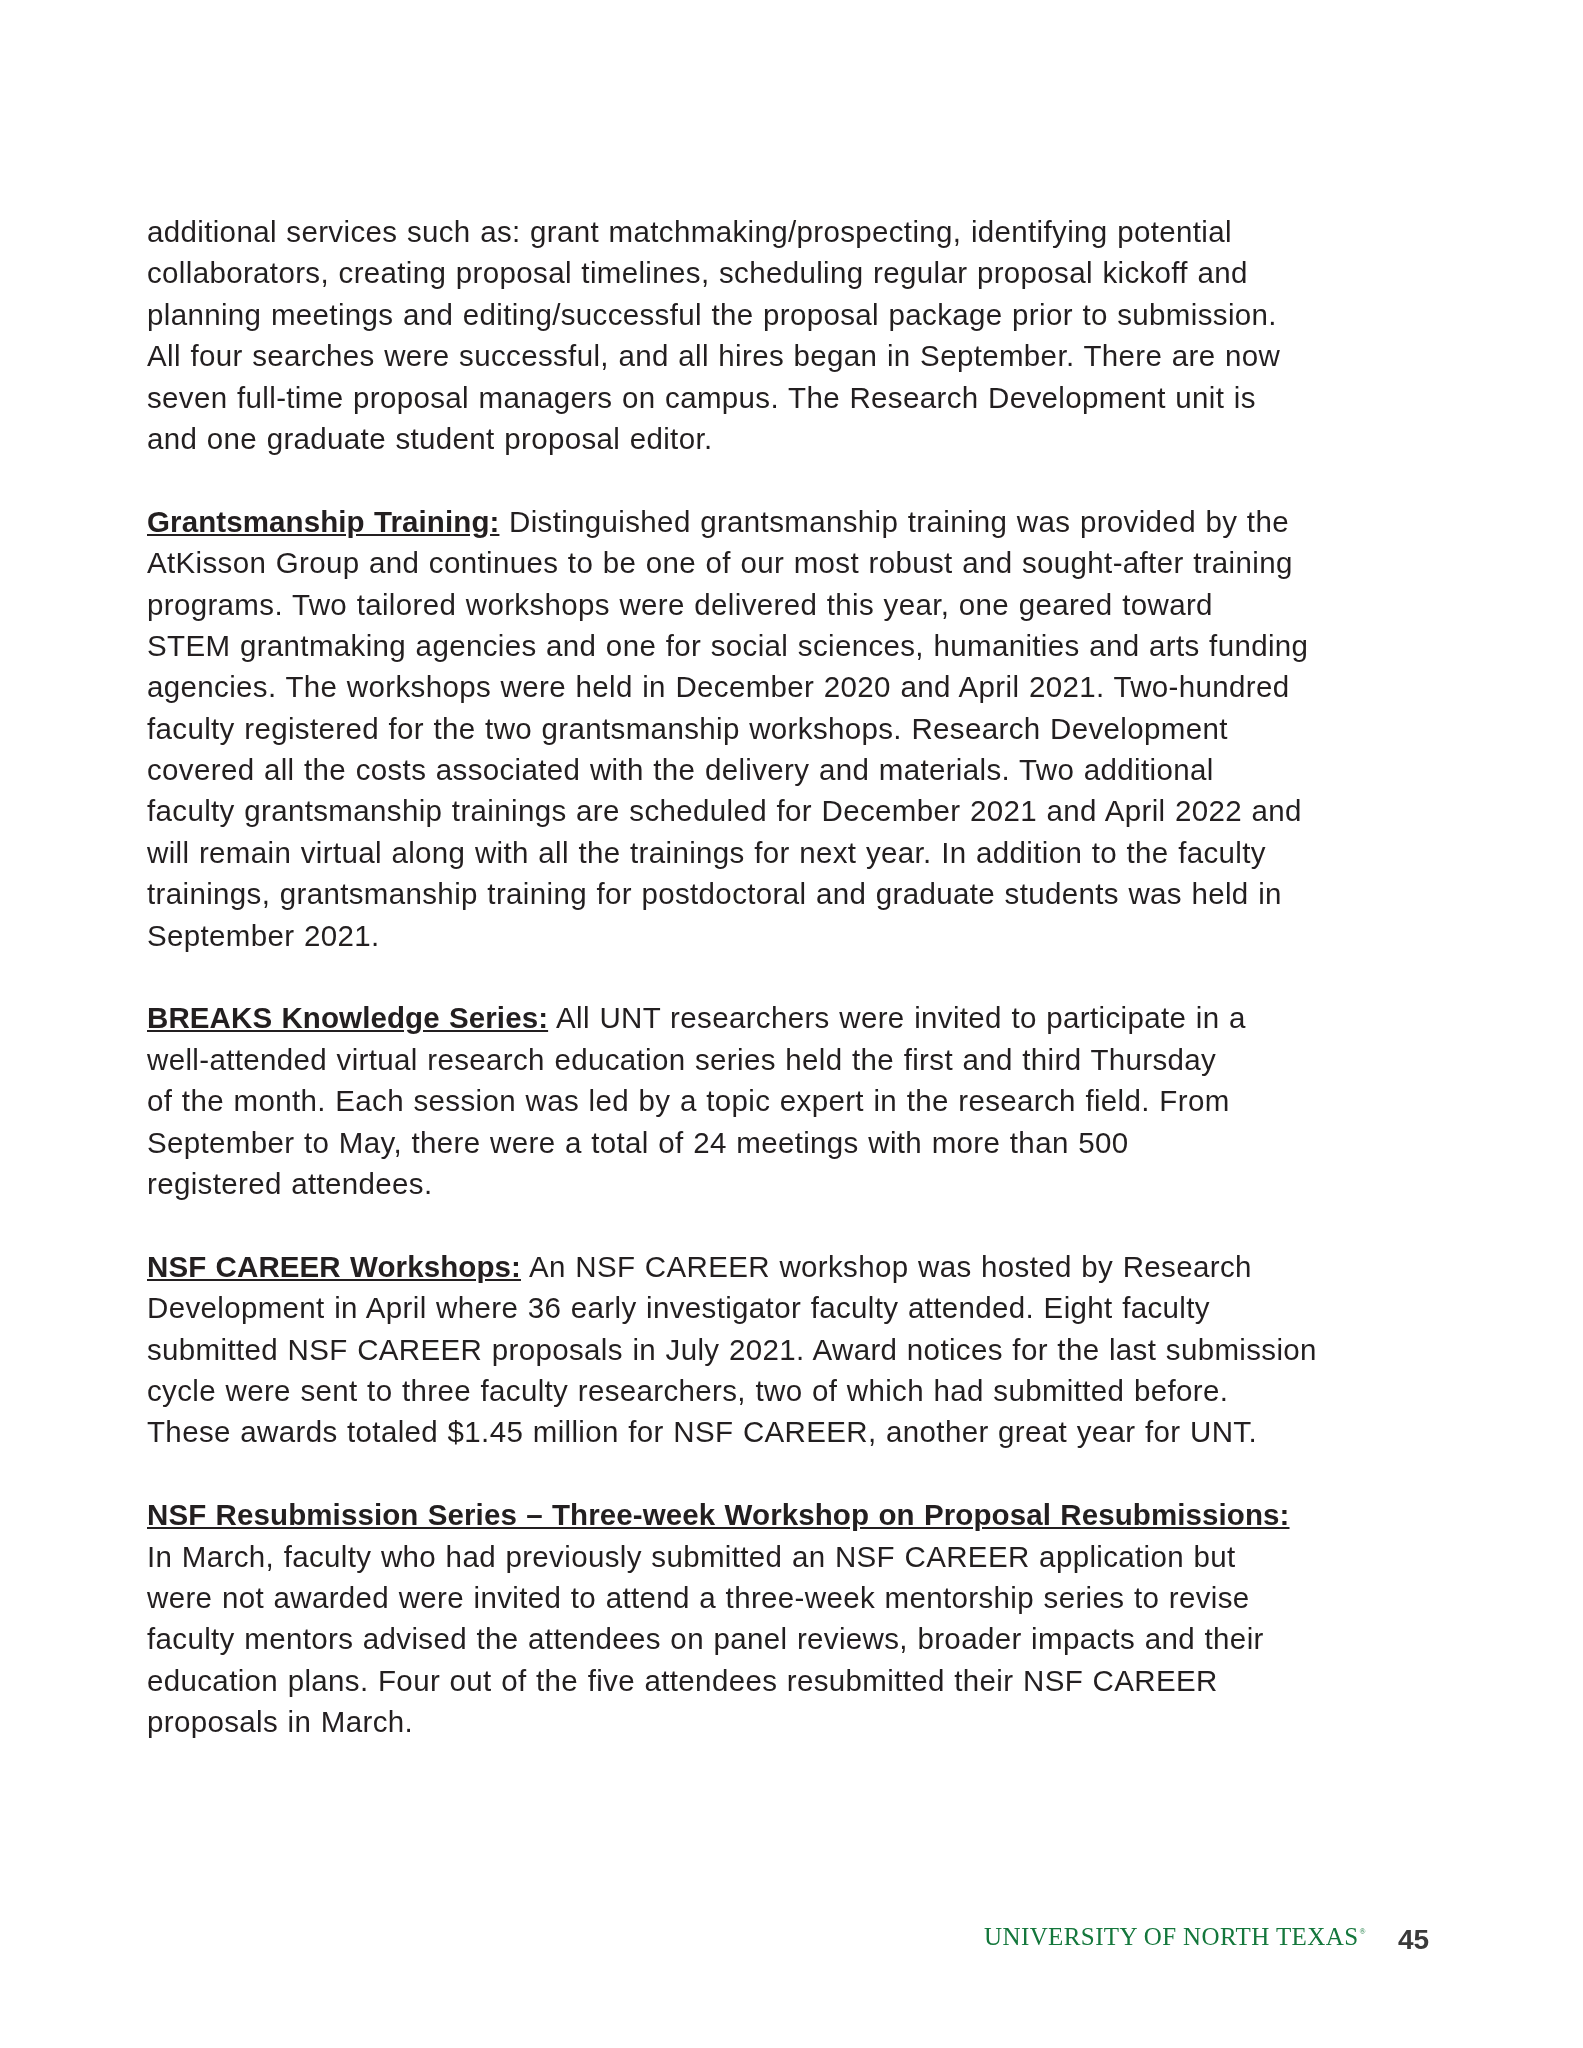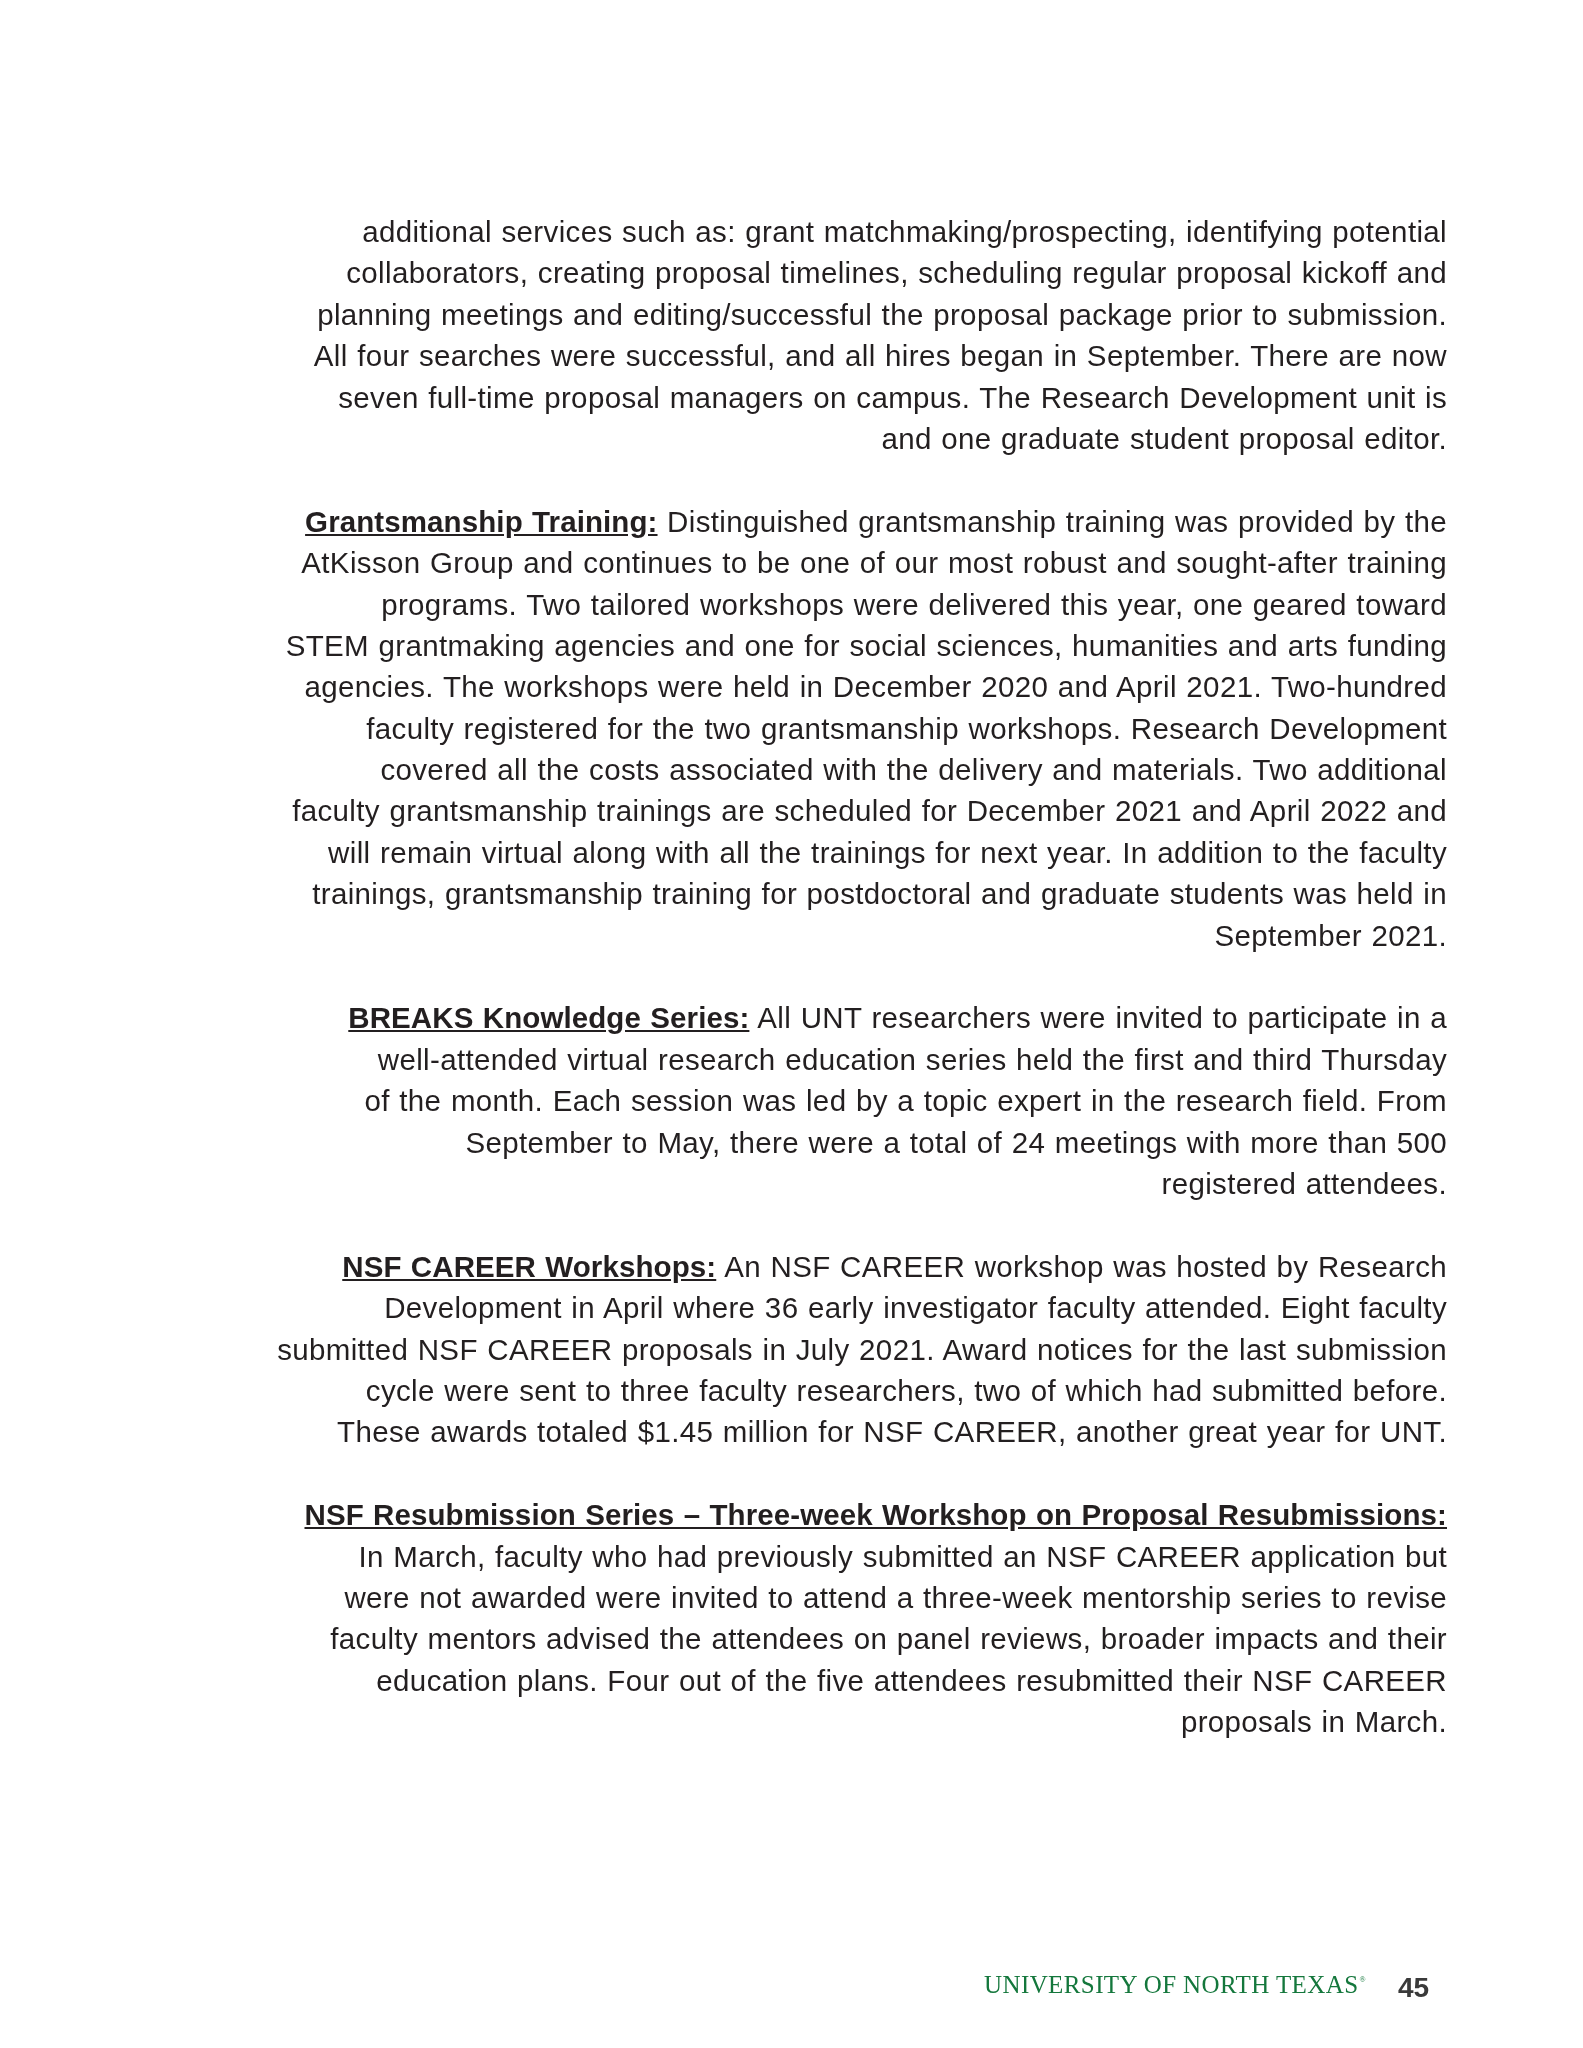--- a/index.html
+++ b/index.html
@@ -24,38 +24,37 @@
       position: absolute;
       left: 147px;
       top: 211px;
       width: 1300px;
       font-family: "Liberation Sans", sans-serif;
       font-size: 29.5px;
       line-height: 41.4px;
       color: #231f20;
       letter-spacing: 0.35px;
       word-spacing: 1px;
-      text-align: right;
     }
     .para {
       margin: 0 0 41.4px 0;
     }
     .line {
       display: block;
       white-space: nowrap;
       height: 41.4px;
     }
     .lead {
       font-weight: bold;
       letter-spacing: 0.1px;
       text-decoration: underline;
     }
     .footer {
       position: absolute;
-      top: 1968px;
+      top: 1920px;
       left: 0;
       width: 1440px;
       height: 40px;
     }
     .footer-mark {
       position: absolute;
       left: 984px;
       top: 3px;
       font-family: "Liberation Serif", serif;
       font-size: 25px;

